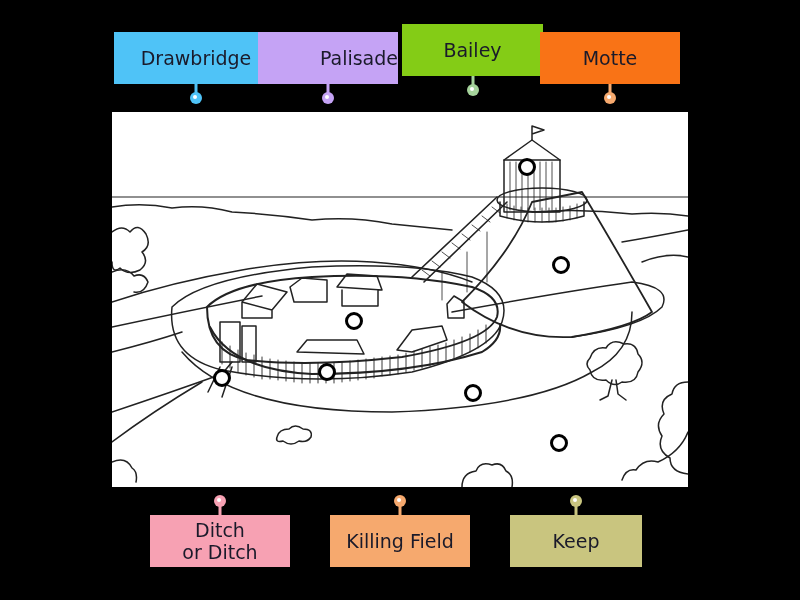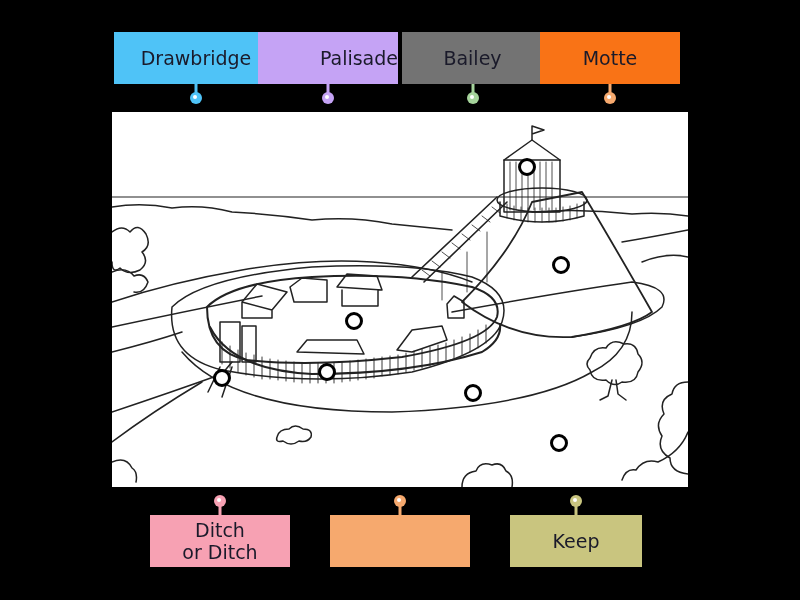--- a/index.html
+++ b/index.html
@@ -21,21 +21,21 @@
 <div class="label pin-top" style="left:114px;top:32px;width:164px;height:52px;background:#4fc3f7;">
   <span>Drawbridge</span>
   <div class="pin" style="background:#4fc3f7;"></div>
   <div class="dot" style="background:#4fc3f7;"></div>
 </div>
 <div class="label pin-top" style="left:258px;top:32px;width:140px;height:52px;background:#c5a3f5;justify-content:flex-end;">
   <span>Palisade</span>
   <div class="pin" style="background:#c5a3f5;"></div>
   <div class="dot" style="background:#c5a3f5;"></div>
 </div>
-<div class="label pin-top" style="left:402px;top:32px;width:141px;height:52px;background:#737373;">
+<div class="label pin-top" style="left:402px;top:24px;width:141px;height:52px;background:#84cc16;">
   <span>Bailey</span>
   <div class="pin" style="background:#a5d39b;"></div>
   <div class="dot" style="background:#a5d39b;"></div>
 </div>
 <div class="label pin-top" style="left:540px;top:32px;width:140px;height:52px;background:#f97316;">
   <span>Motte</span>
   <div class="pin" style="background:#f6a96e;"></div>
   <div class="dot" style="background:#f6a96e;"></div>
 </div>
 
@@ -128,20 +128,21 @@
   <div class="hotspot" style="left:447px;top:331px;"></div>
 </div>
 
 <div class="label pin-bottom" style="left:150px;top:515px;width:140px;height:52px;background:#f7a1b3;flex-direction:column;">
   <span>Ditch</span>
   <span>or Ditch</span>
   <div class="pin" style="background:#f7a1b3;"></div>
   <div class="dot" style="background:#f7a1b3;"></div>
 </div>
 <div class="label pin-bottom" style="left:330px;top:515px;width:140px;height:52px;background:#f6a96e;">
+  <span>Killing Field</span>
   <div class="pin" style="background:#f6a96e;"></div>
   <div class="dot" style="background:#f6a96e;"></div>
 </div>
 <div class="label pin-bottom" style="left:510px;top:515px;width:132px;height:52px;background:#c9c57f;">
   <span>Keep</span>
   <div class="pin" style="background:#c9c57f;"></div>
   <div class="dot" style="background:#c9c57f;"></div>
 </div>
 
 </body></html>

